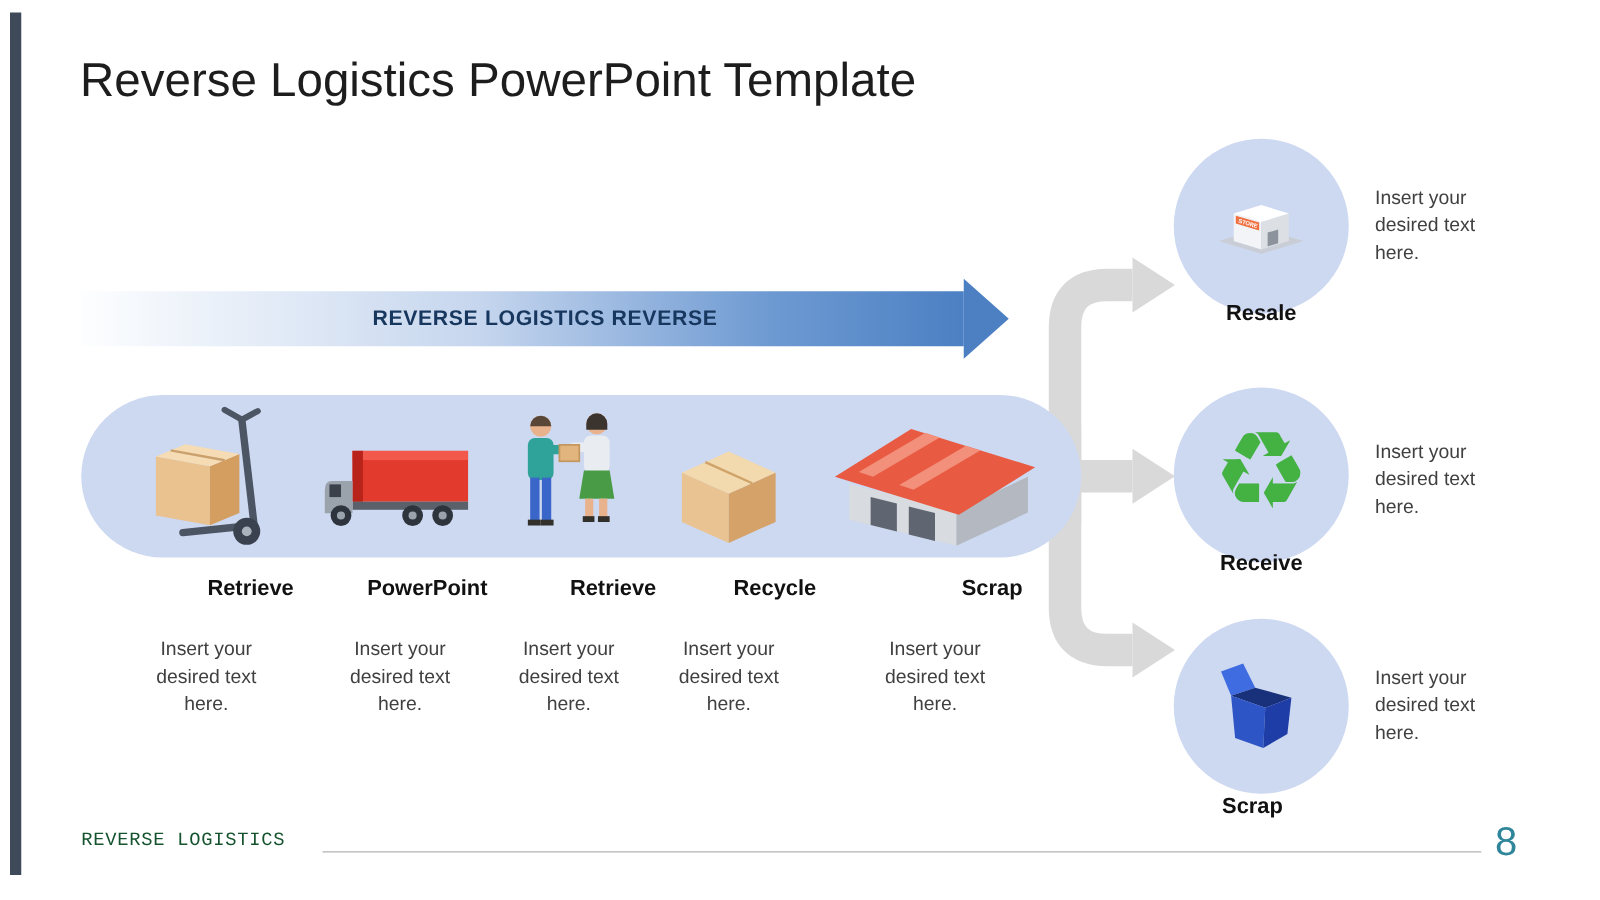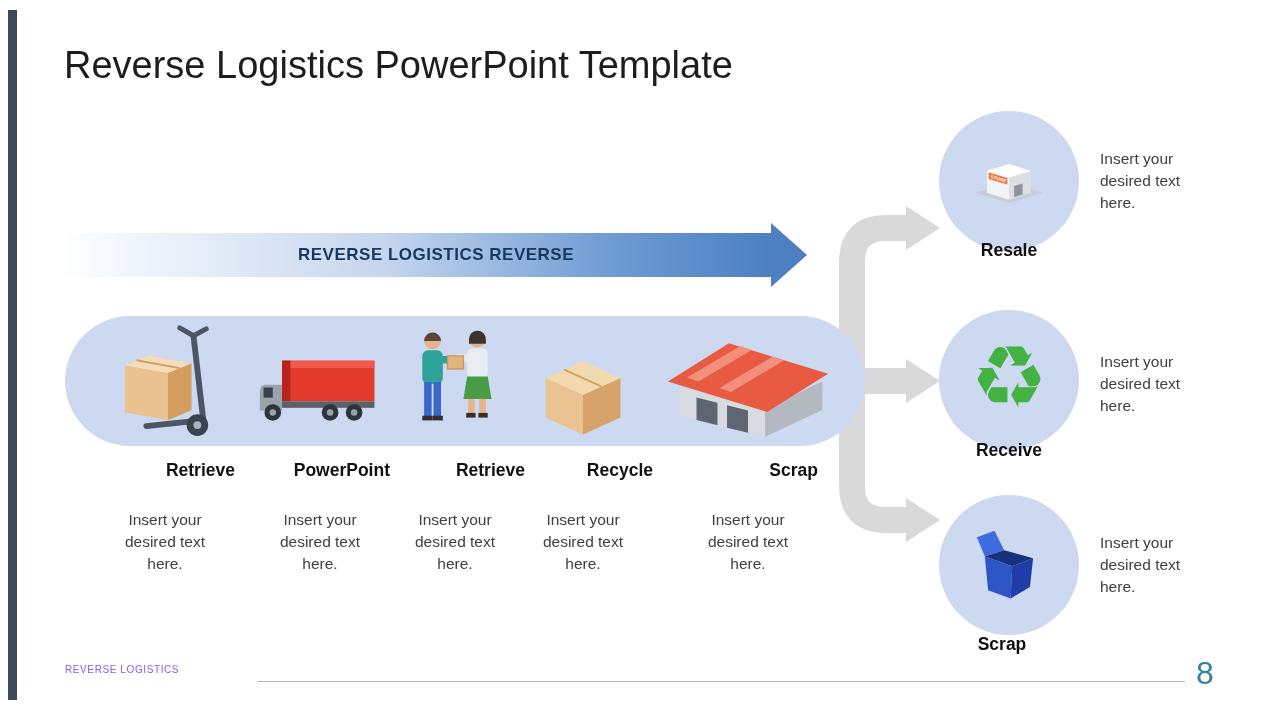--- a/index.html
+++ b/index.html
@@ -50,21 +50,21 @@
   .outcome-label {
     position:absolute; width:140px; text-align:center; z-index:2;
     font-size:17.5px; font-weight:700; color:#111111;
   }
   .outcome-desc {
     position:absolute; width:104px; z-index:2;
     font-size:15.5px; line-height:1.42; color:#404040;
   }
   .recycle-glyph { font-size:86px; line-height:1; color:#43b243; margin-top:-6px; }
   .footer-label {
-    position:absolute; left:65px; top:664px; font-size:10px; letter-spacing:0.6px; color:#8b5cf6;
+    position:absolute; left:65px; top:664px; font-size:15px; letter-spacing:0.6px; color:#14532d;font-family:Liberation Mono, monospace;
   }
   .footer-line { position:absolute; left:258px; top:681px; width:927px; height:1px; background:#b3b3b3; }
   .page-num {
     position:absolute; left:1188px; top:655px; width:34px; text-align:center;
     font-size:32px; color:#2f859a;
   }
 </style>
 </head>
 <body>
 

